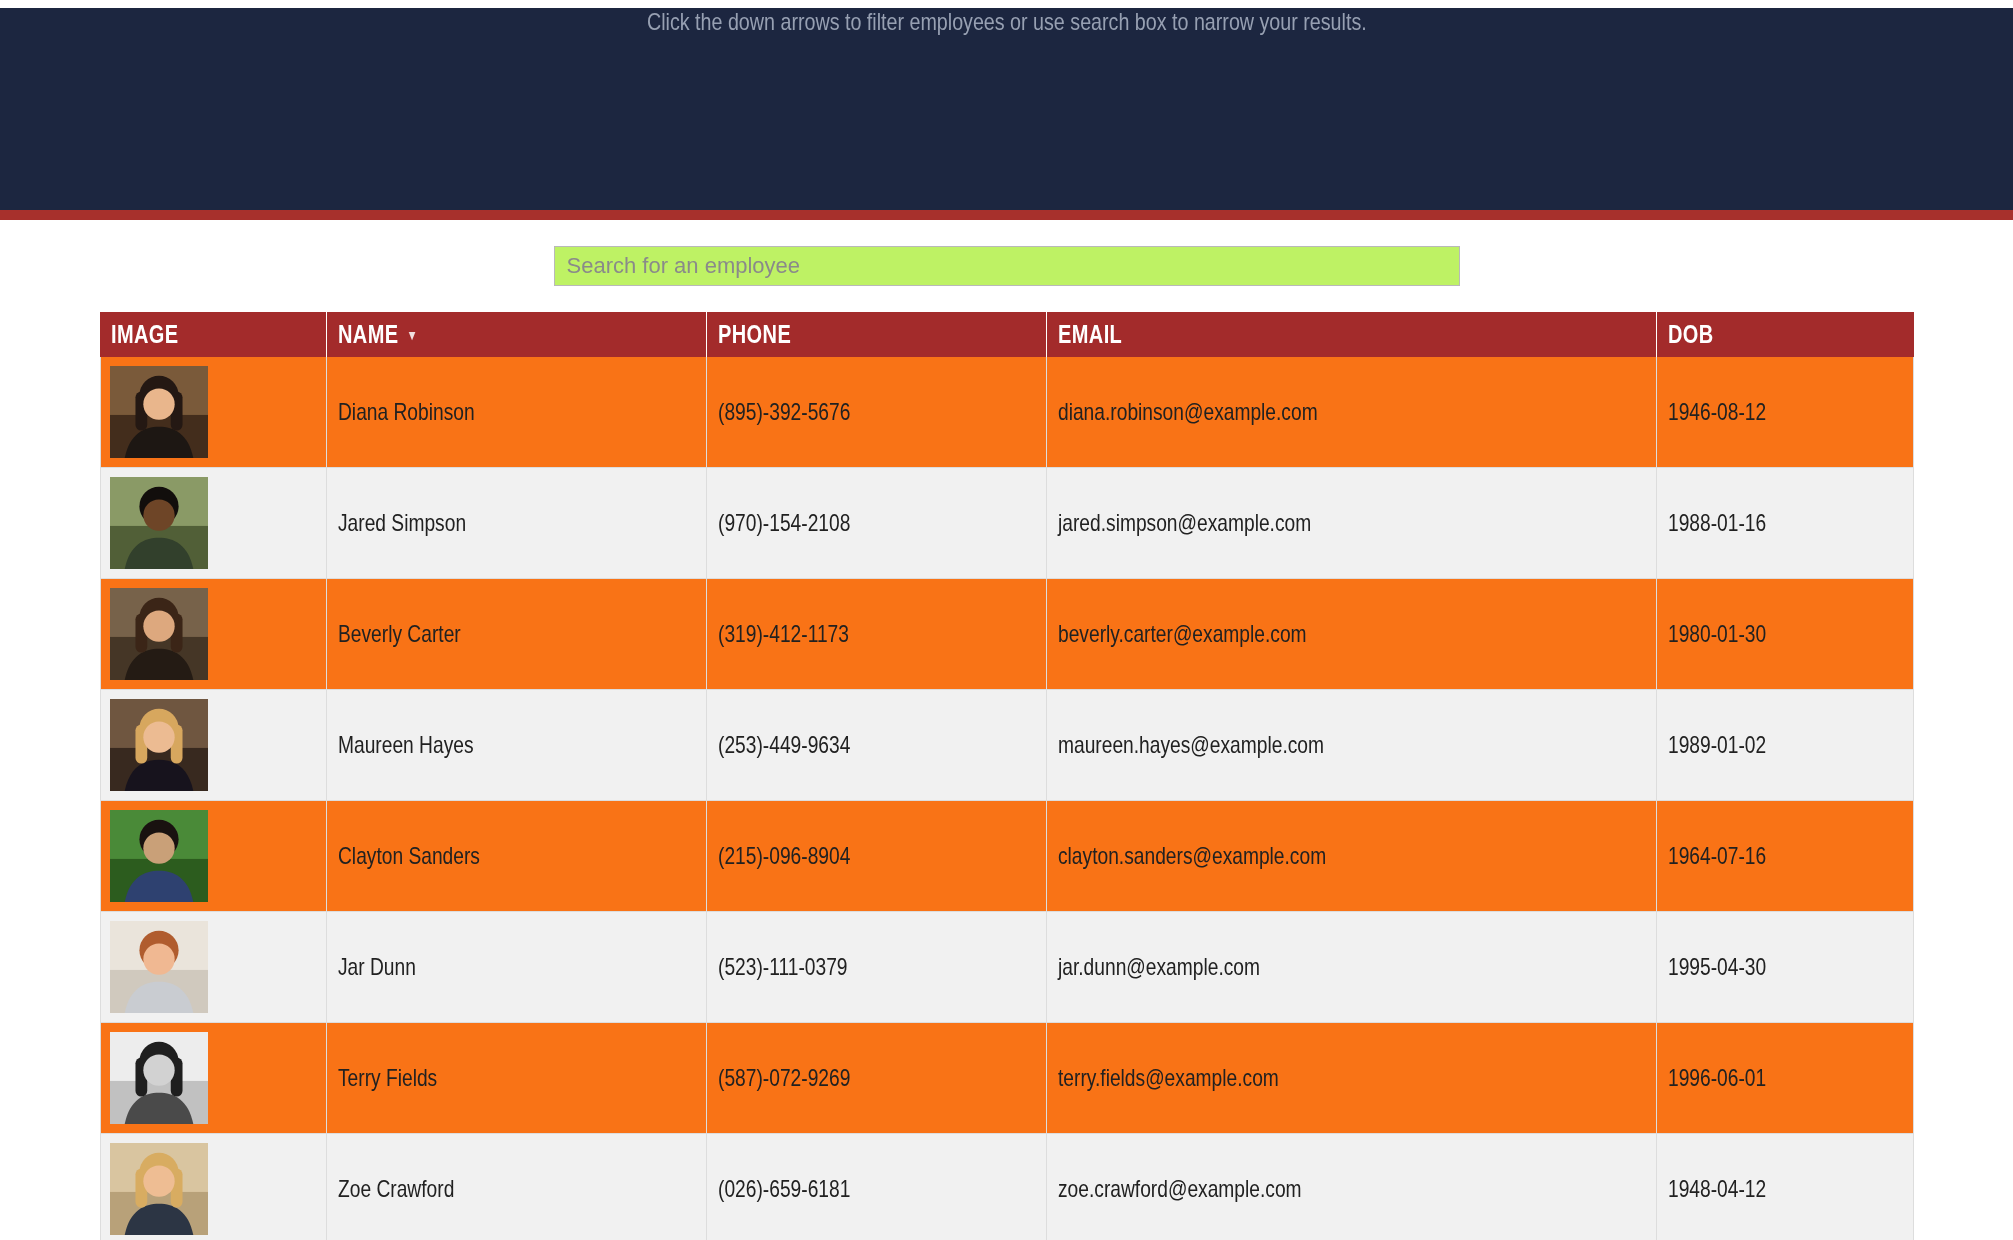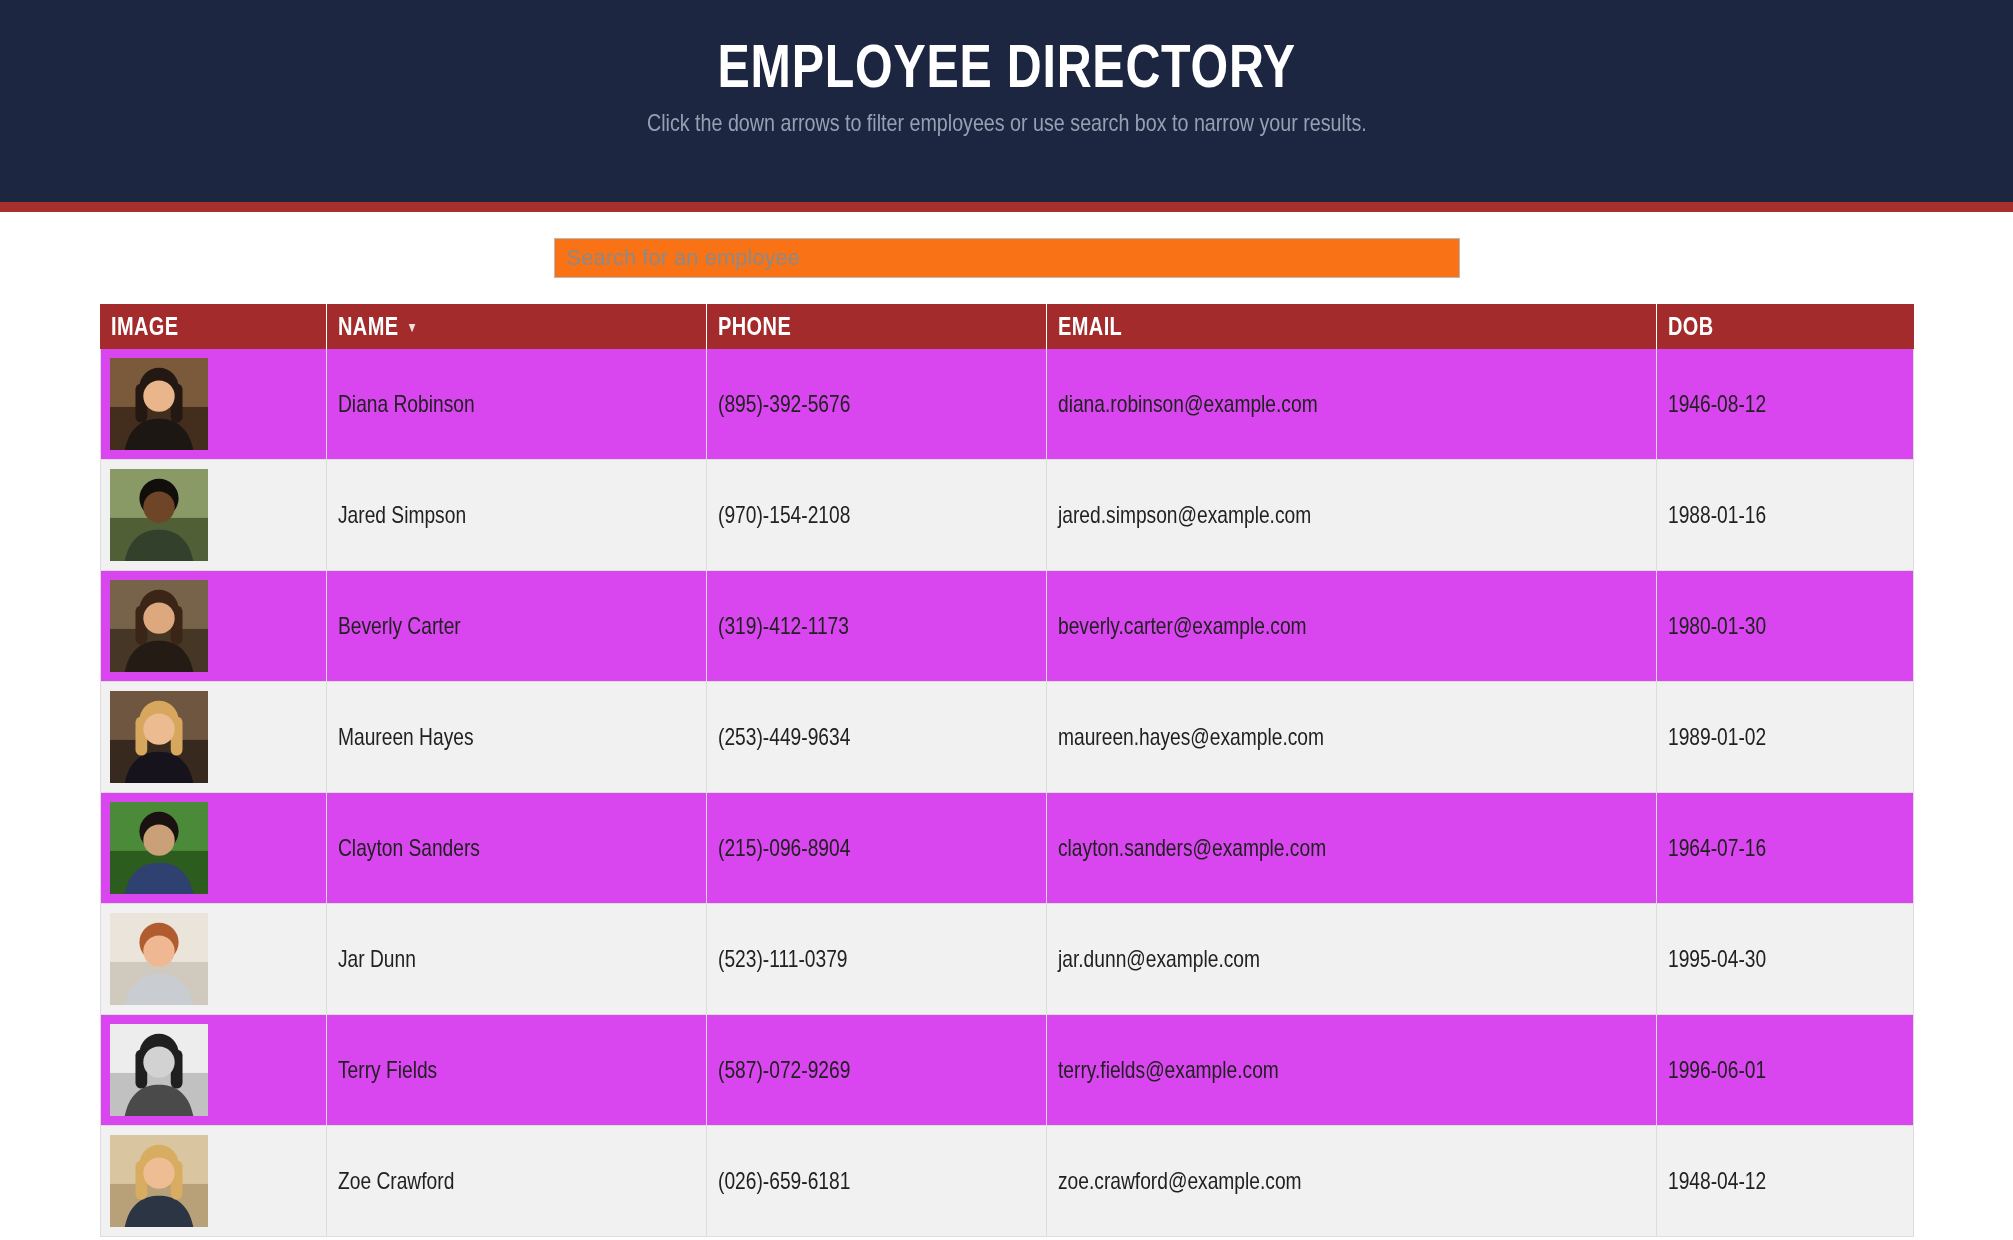--- a/index.html
+++ b/index.html
@@ -14,21 +14,21 @@
 
   
   .banner{height:202px;background:#1c2640;text-align:center;}
   .banner h1{margin:0;padding-top:30px;font-size:62px;line-height:1.15;font-weight:700;color:#ffffff;letter-spacing:1px;}
   .banner p{margin:8px 0 0 0;font-size:24px;font-weight:400;color:#97a0b2;}
   .accent-bar{height:10px;background:#a7302c;}
 
   
   .search-row{padding-top:26px;text-align:center;}
   .search-row input{
-    width:906px;height:40px;box-sizing:border-box;border:1px solid #b9b9b9;background:#f97316;
+    width:906px;height:40px;box-sizing:border-box;border:1px solid #b9b9b9;background:#bef264;
     font-family:"Liberation Sans","DejaVu Sans",sans-serif;font-size:22px;color:#444;padding:0 12px;outline:none;
   }
   .search-row input::placeholder{color:#8a8a8a;opacity:1;}
 
   
   .table-wrap{width:1814px;margin:26px auto 0 auto;}
   table{width:1814px;table-layout:fixed;border-collapse:separate;border-spacing:0;}
   .col-image{width:227px;}
   .col-name{width:380px;}
   .col-phone{width:340px;}
@@ -38,41 +38,40 @@
   thead th{
     background:#a32b2b;height:45px;padding:0 0 0 11px;text-align:left;vertical-align:middle;
     color:#ffffff;font-size:25px;font-weight:700;letter-spacing:0.5px;cursor:pointer;
   }
   thead th:not(:last-child){border-right:1px solid #ffffff;}
   .arrow{font-size:14px;color:rgba(255,255,255,0.85);margin-left:10px;vertical-align:3px;}
 
   tbody tr{height:111px;}
   tbody tr:nth-child(even) td{background:#f1f1f1;}
   tbody td{
-    background:#d946ef;height:110px;box-sizing:border-box;vertical-align:middle;
+    background:#f97316;height:110px;box-sizing:border-box;vertical-align:middle;
     padding:0 0 0 11px;border-bottom:1px solid #dddddd;border-right:1px solid #dddddd;
     font-size:24px;color:#212121;
   }
   tbody td:first-child{border-left:1px solid #dddddd;}
   td.c-img{padding:9px;}
 
   
   .avatar{width:98px;height:92px;overflow:hidden;background:#888;}
   .avatar svg{display:block;width:98px;height:92px;}
   .a-bg1{fill:var(--bg1);}
   .a-bg2{fill:var(--bg2);opacity:0.85;}
   .a-shirt{fill:var(--shirt);}
   .a-hairback,.a-hairL,.a-hairR{fill:var(--hair);}
   .a-face{fill:var(--skin);}
 </style>
 </head>
 <body>
 
 <header class="banner">
-  <h1><span class="cond-c">EMPLOYEE DIRECTORY</span></h1>
   <p><span class="cond-c" style="transform:scaleX(0.82)">Click the down arrows to filter employees or use search box to narrow your results.</span></p>
 </header>
 <div class="accent-bar"></div>
 
 <div class="search-row">
   <input type="text" placeholder="Search for an employee" style="">
 </div>
 
 <div class="table-wrap">
   <table>

